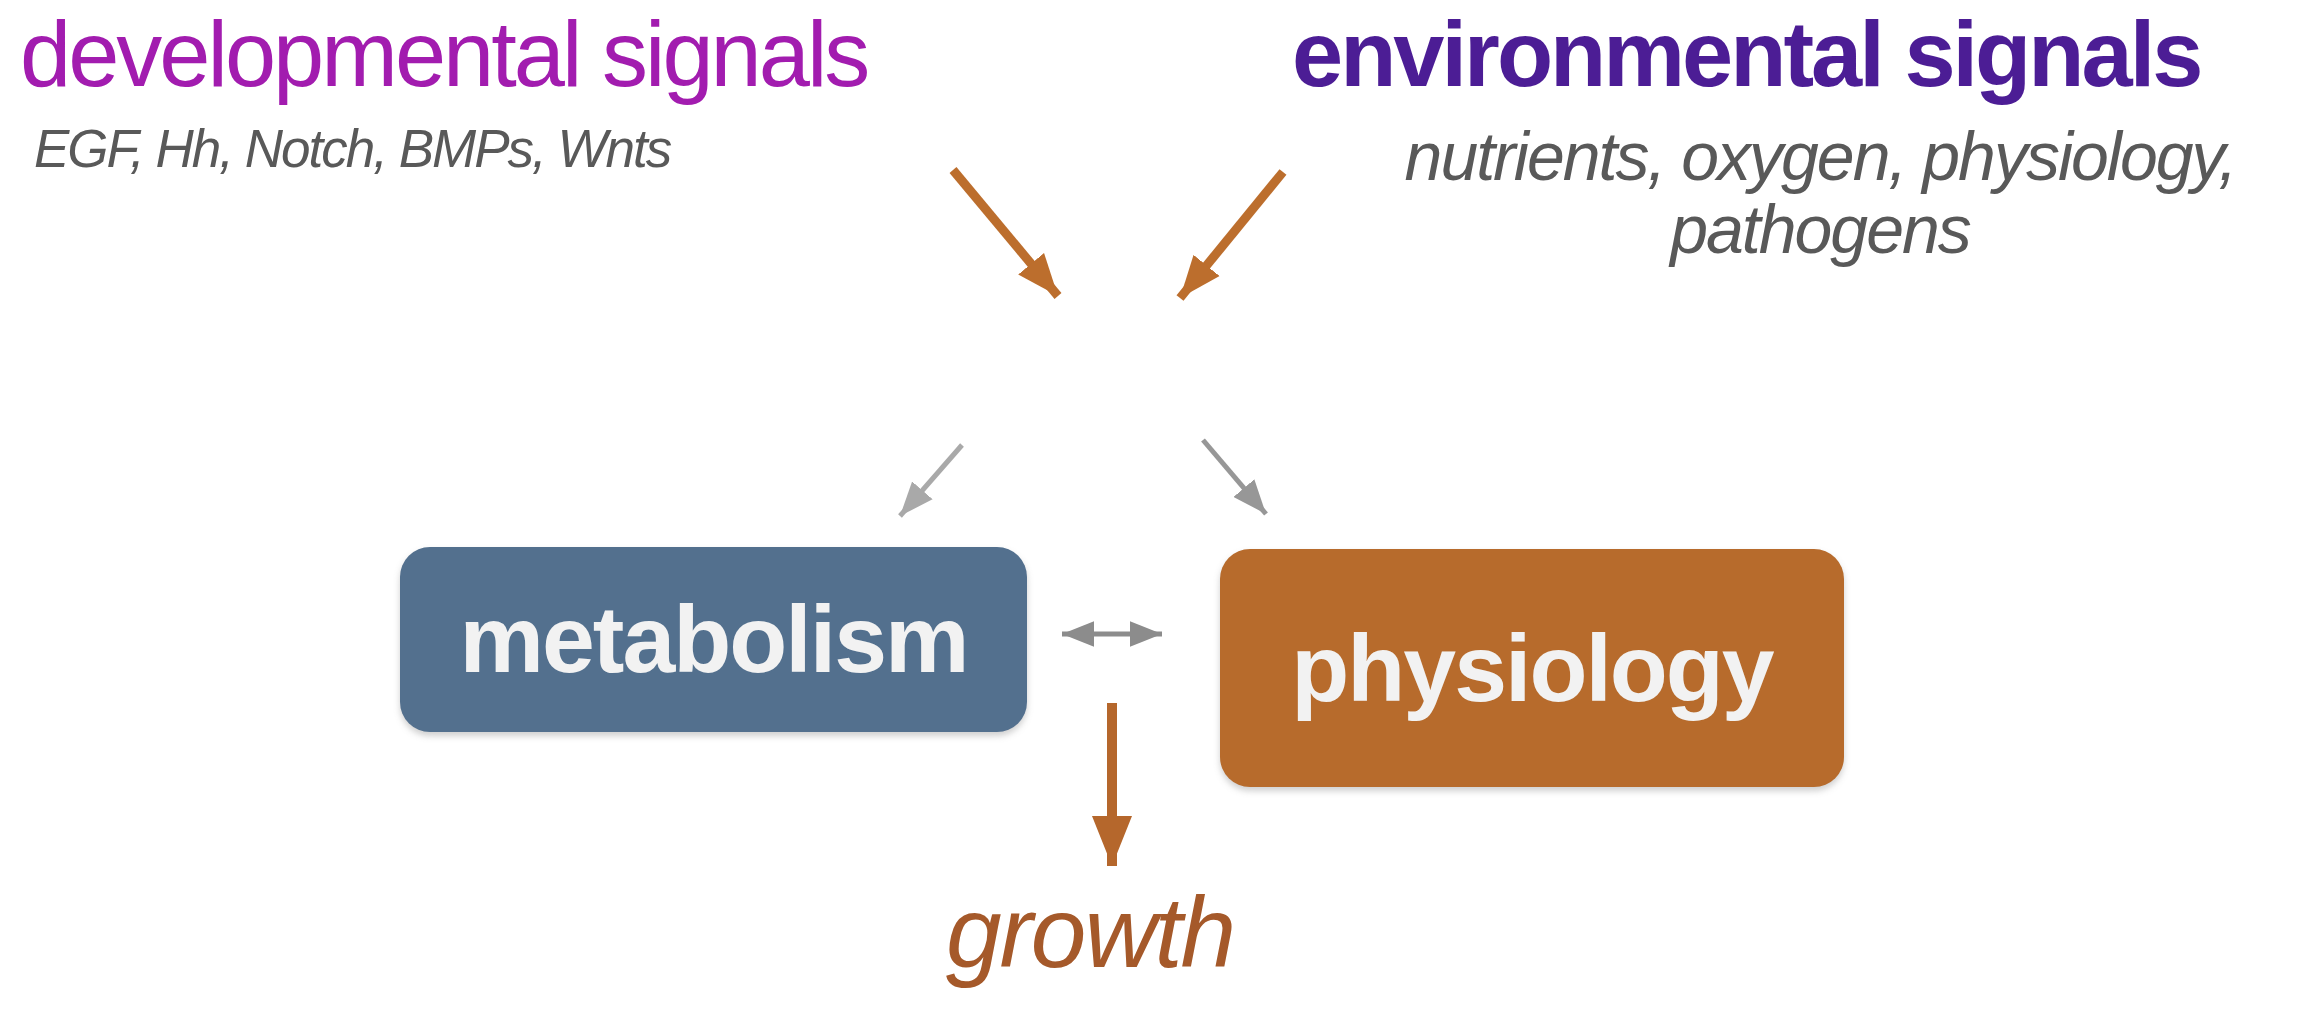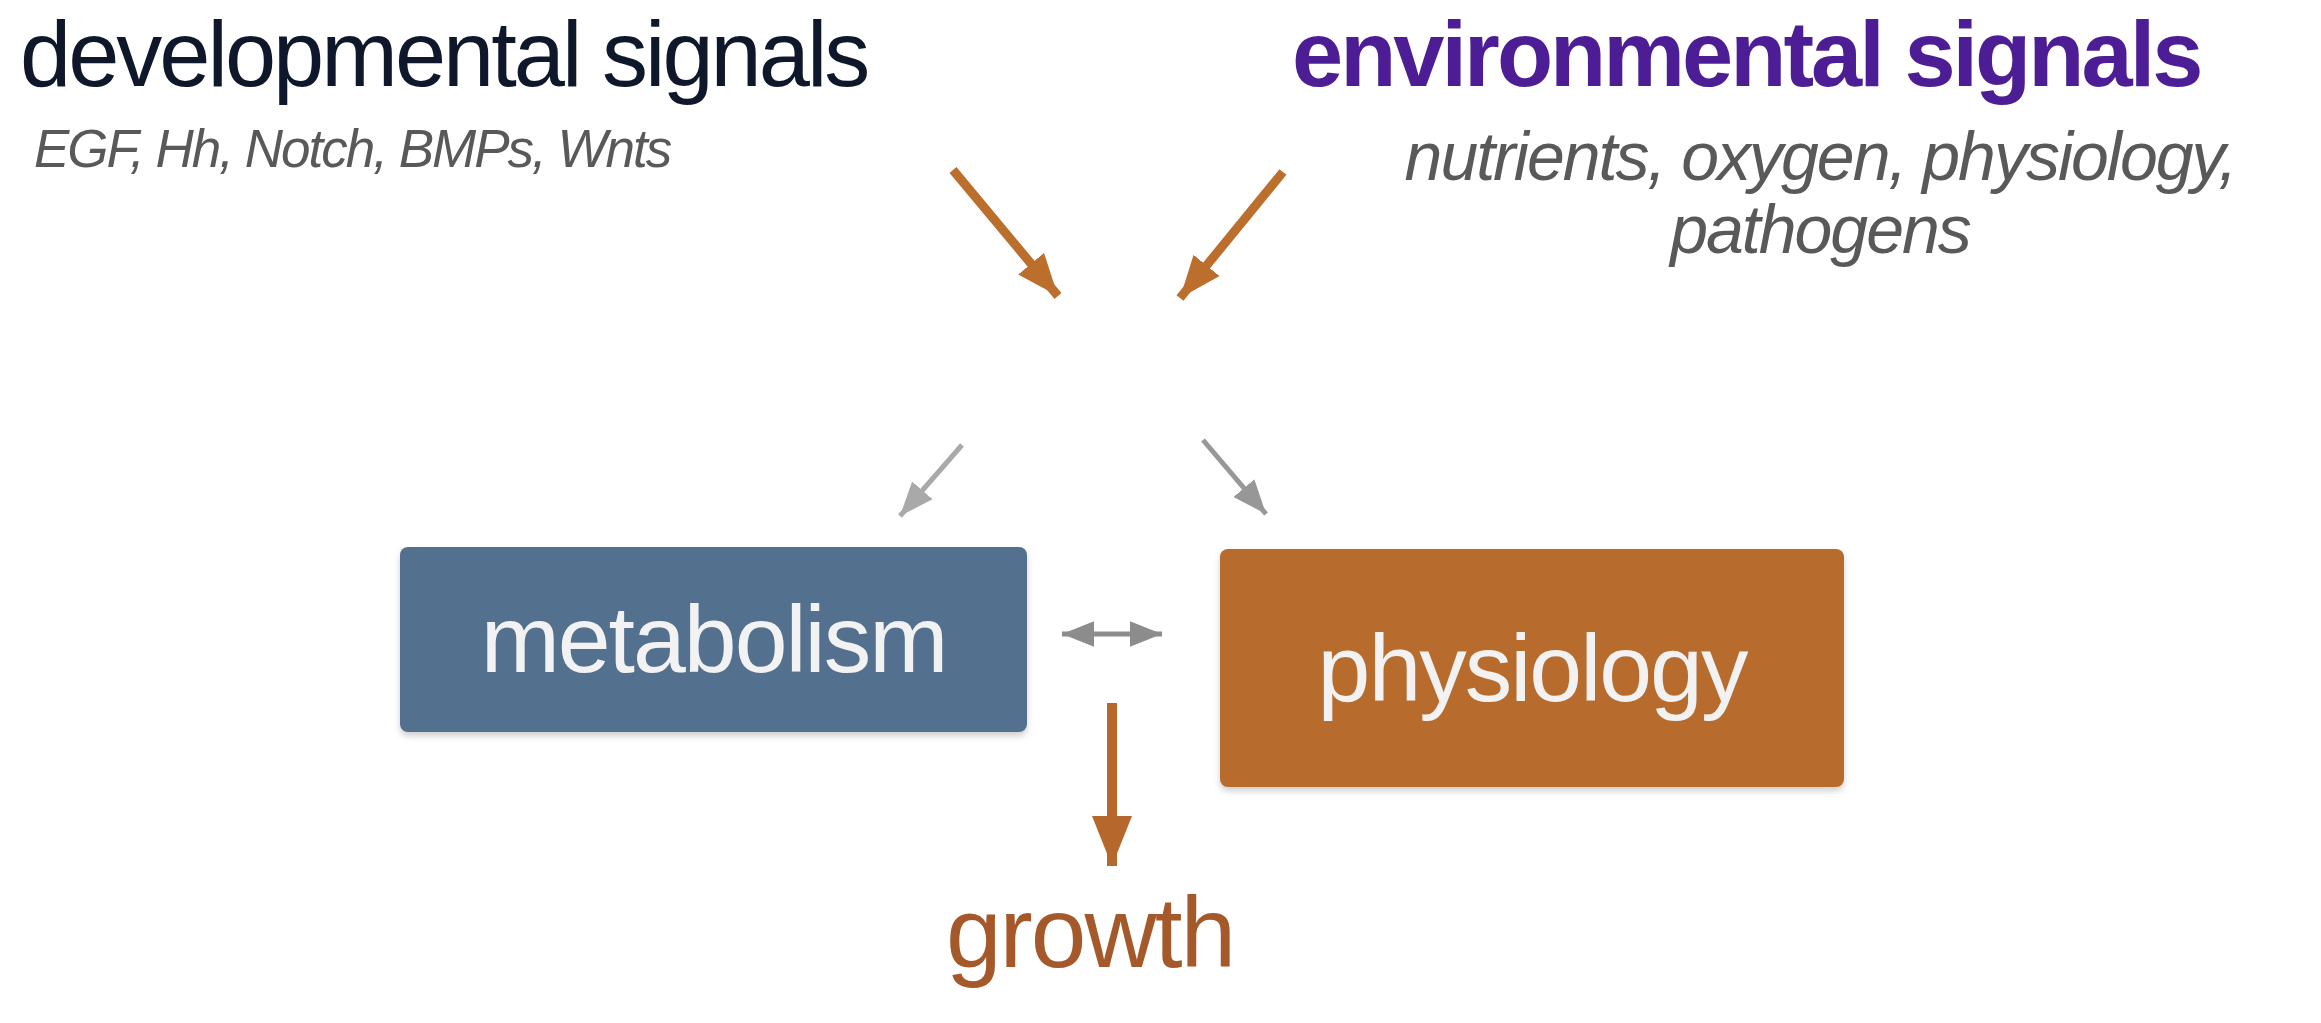--- a/index.html
+++ b/index.html
@@ -32,36 +32,38 @@
   #hub-label {
     left: 690px; top: 300px; width: 830px;
     text-align: center;
     font-style: italic;
     font-size: 88px;
     letter-spacing: -2px;
     white-space: nowrap;
     line-height: 1.0;
   }
   .node-box {
-    border-radius: 8px;
+    border-radius: 30px;
     display: flex;
     align-items: center;
     justify-content: center;
     box-shadow: 0 4px 6px rgba(120,120,120,0.35);
+    font-weight: bold;
   }
   #metabolism-box { left: 400px; top: 547px; width: 627px; height: 185px; }
   #physiology-box { left: 1220px; top: 549px; width: 624px; height: 238px; }
   .node-label {
     font-size: 95px;
     letter-spacing: -2px;
     white-space: nowrap;
   }
   #growth-label {
     left: 890px; top: 882px; width: 400px;
     text-align: center;
+    font-style: italic;
     font-size: 100px;
     letter-spacing: -2px;
     white-space: nowrap;
     line-height: 1.0;
   }
   #arrow-layer { left: 0; top: 0; width: 2321px; height: 1023px; pointer-events: none; }
 </style>
 </head>
 <body>
 
@@ -90,21 +92,21 @@
     <line x1="1283" y1="172" x2="1180" y2="298" stroke-width="9" marker-end="url(#m-orange)" stroke="#bc6e2d"></line>
 
     <line x1="962" y1="445" x2="900" y2="516" stroke-width="5" marker-end="url(#m-gray-light)" stroke="#a9a9a9"></line>
     <line x1="1203" y1="440" x2="1266" y2="514" stroke-width="5" marker-end="url(#m-gray-dark)" stroke="#979797"></line>
 
     <line x1="1062" y1="634" x2="1162" y2="634" stroke-width="5" marker-start="url(#m-double)" marker-end="url(#m-double)" stroke="#8c8c8c"></line>
 
     <line x1="1112" y1="703" x2="1112" y2="866" stroke-width="10" marker-end="url(#m-down)" stroke="#b5672c"></line>
   </svg>
 
-  <div id="dev-title" class="abs title" style="color: #0f172a;">developmental signals</div>
+  <div id="dev-title" class="abs title" style="color: #a21caf;">developmental signals</div>
   <div id="dev-sub" class="abs subtitle" style="color: rgb(89, 89, 89);">EGF, Hh, Notch, BMPs, Wnts</div>
 
   <div id="env-title" class="abs title" style="color: #4c1d95; font-weight: bold;">environmental signals</div>
   <div id="env-sub" class="abs subtitle" style="color: rgb(89, 89, 89);">
     <div class="line">nutrients, oxygen, physiology,</div>
     <div class="line">pathogens</div>
   </div>
 
 
   <div id="metabolism-box" class="abs node-box" style="background-color: rgb(83, 112, 142);">

